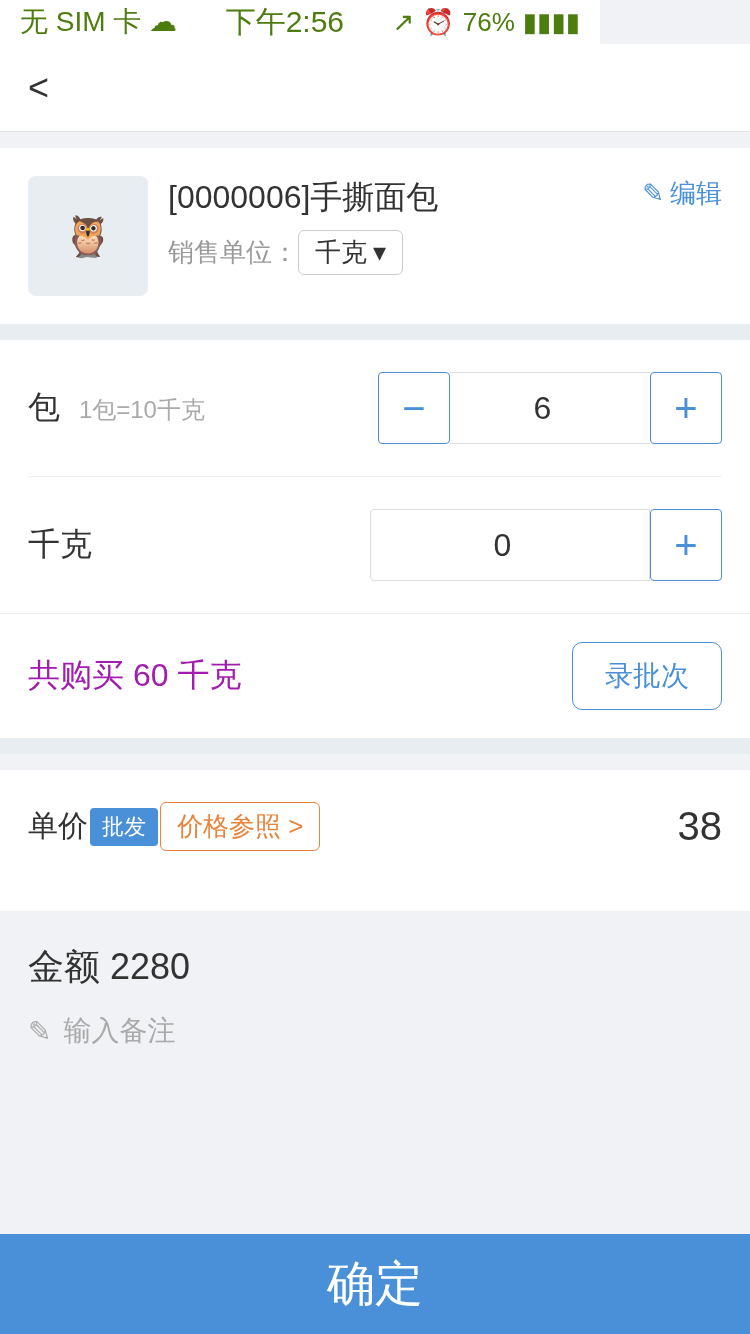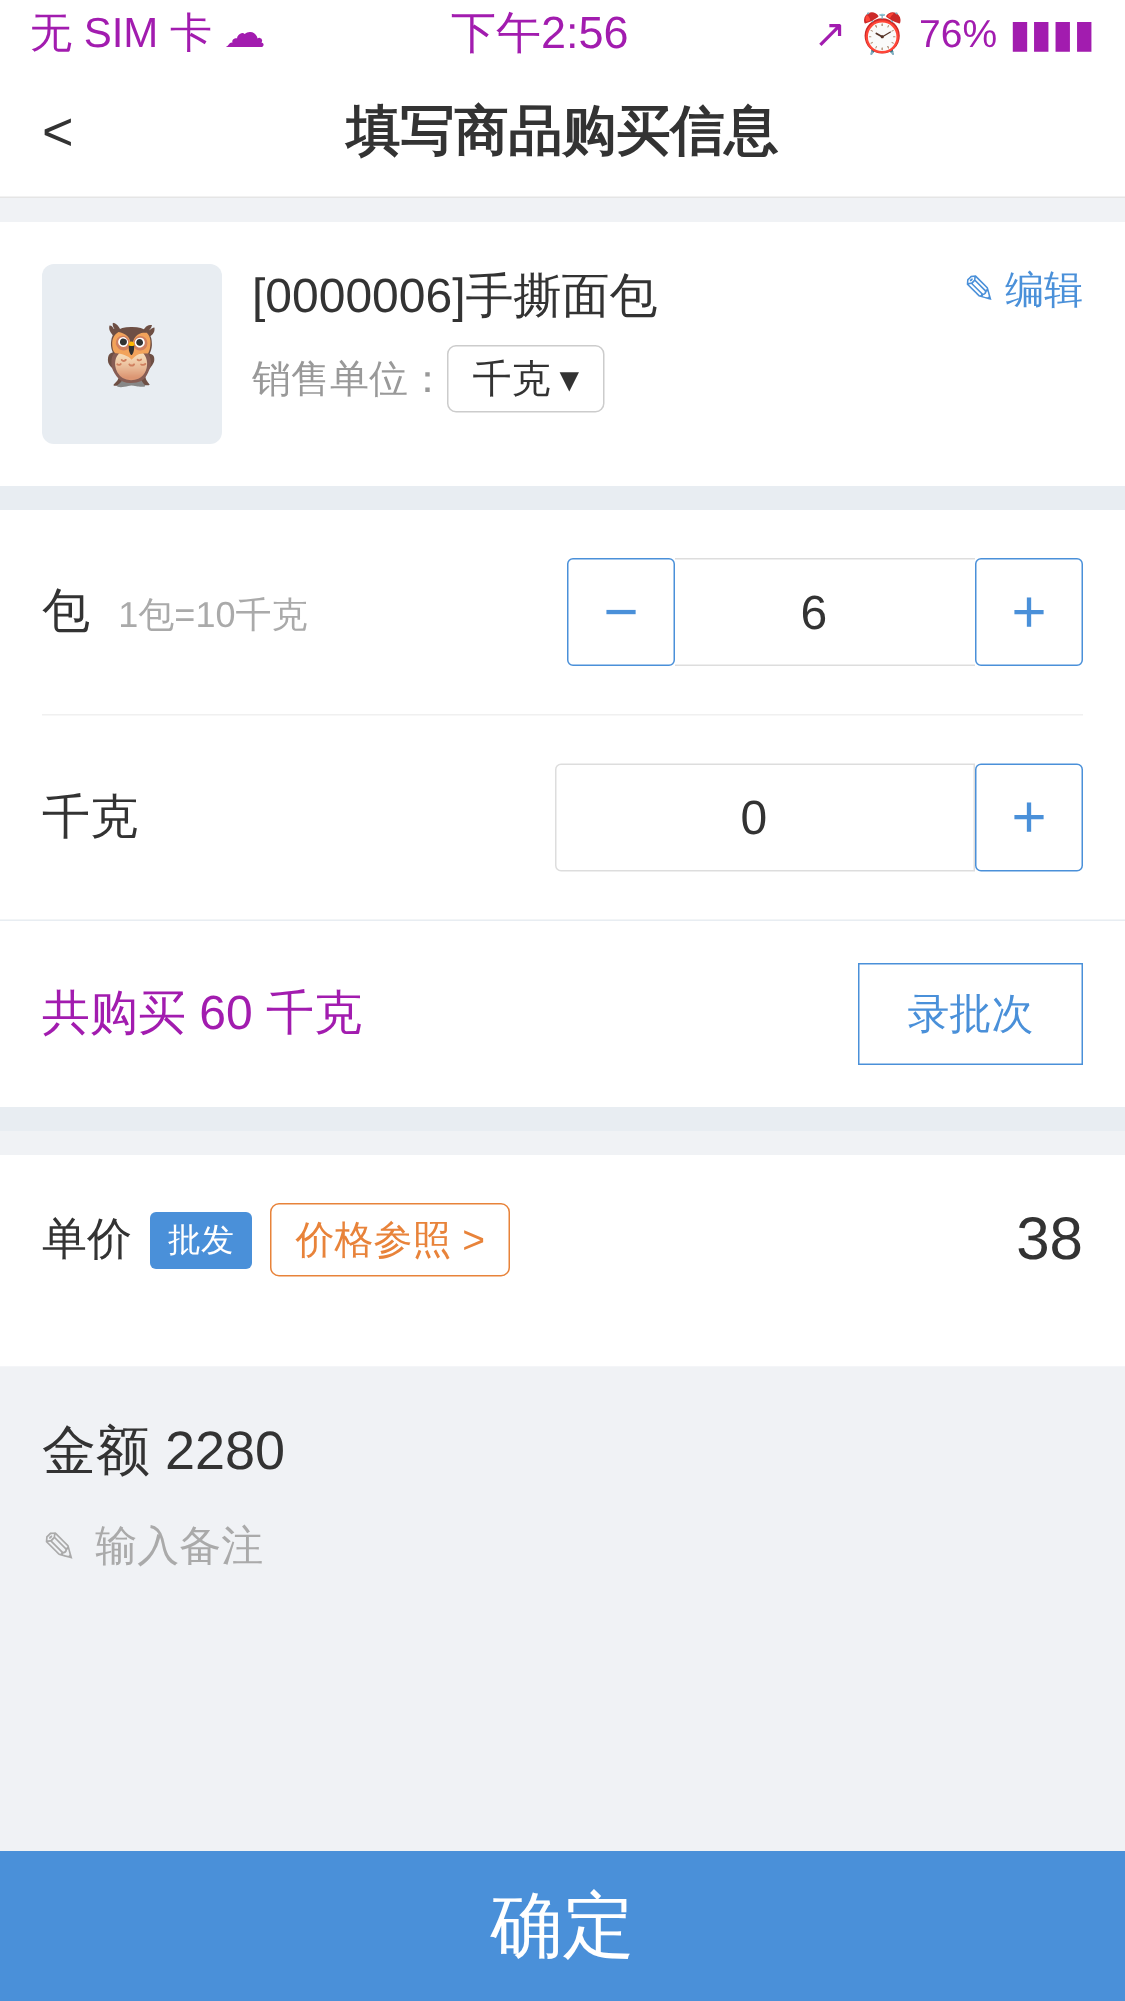--- a/index.html
+++ b/index.html
@@ -8,29 +8,29 @@
       width: 750px;
       min-height: 1334px;
       font-family: -apple-system, "PingFang SC", "Helvetica Neue", sans-serif;
       background: #f0f2f5;
       font-size: 32px;
       color: #333;
     }
 
     
     .status-bar {
-      width: 750px;
+      width: 600px;
       height: 44px;
       background: #fff;
       display: flex;
       align-items: center;
       justify-content: space-between;
       padding: 0 20px;
       font-size: 28px;
-      color: #a21caf;
+      color: #4d7c0f;
     }
     .status-left { display: flex; align-items: center; gap: 8px; }
     .status-center { font-size: 30px; font-weight: 500; }
     .status-right { display: flex; align-items: center; gap: 8px; font-size: 26px; }
 
     
     .nav-bar {
       width: 750px;
       height: 88px;
       background: #fff;
@@ -168,41 +168,41 @@
       background: #fff;
       padding: 28px;
       display: flex;
       align-items: center;
       justify-content: space-between;
       border-top: 1px solid #e8edf2;
     }
     .total-label { font-size: 32px; color: #a21caf; }
     .record-btn {
       border: 1px solid #4a90d9;
-      border-radius: 0;
+      border-radius: 10px;
       padding: 14px 32px;
       font-size: 28px;
       color: #4a90d9;
       background: #fff;
       cursor: pointer;
     }
 
     
     .price-section {
       background: #fff;
       margin-top: 16px;
       padding: 32px 28px;
     }
     .price-row {
       display: flex;
       align-items: center;
       justify-content: space-between;
       margin-bottom: 28px;
     }
-    .price-label { font-size: 30px; color: #333; display: flex; align-items: center; gap: 12px; }
+    .price-label { font-size: 30px; color: #333; display: flex; align-items: center; gap: 2px; }
     .price-tag {
       background: #4a90d9;
       color: #fff;
       font-size: 22px;
       padding: 4px 12px;
       border-radius: 4px;
     }
     .price-ref-btn {
       border: 1px solid #e8833a;
       border-radius: 6px;
@@ -261,21 +261,20 @@
   <div class="status-right">
     <span>↗</span>
     <span>⏰</span>
     <span>76%</span>
     <span>▮▮▮▮</span>
   </div>
 </div>
 
 <div class="nav-bar">
   <div class="nav-back">&lt;</div>
-  <div class="nav-title">填写商品购买信息</div>
 </div>
 
 <div class="product-card" style="position:relative;">
   <div class="product-image">
     <div class="product-image-inner">🦉</div>
   </div>
   <div class="product-info">
     <div class="product-name">
       <span>[0000006]</span><span>手撕面包</span>
     </div>

